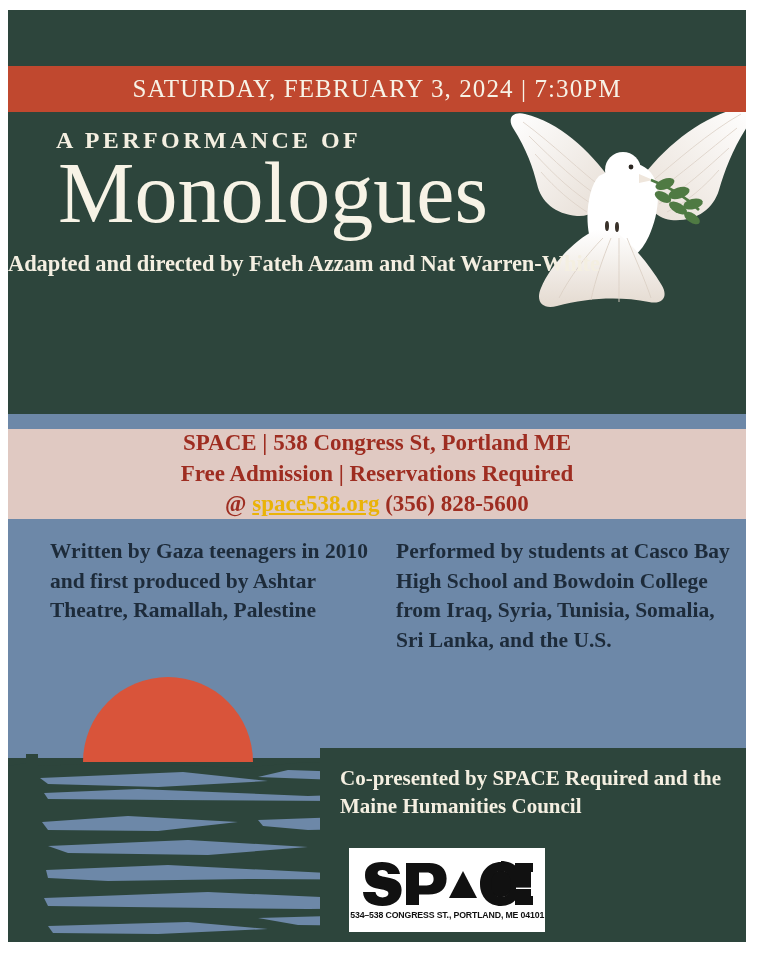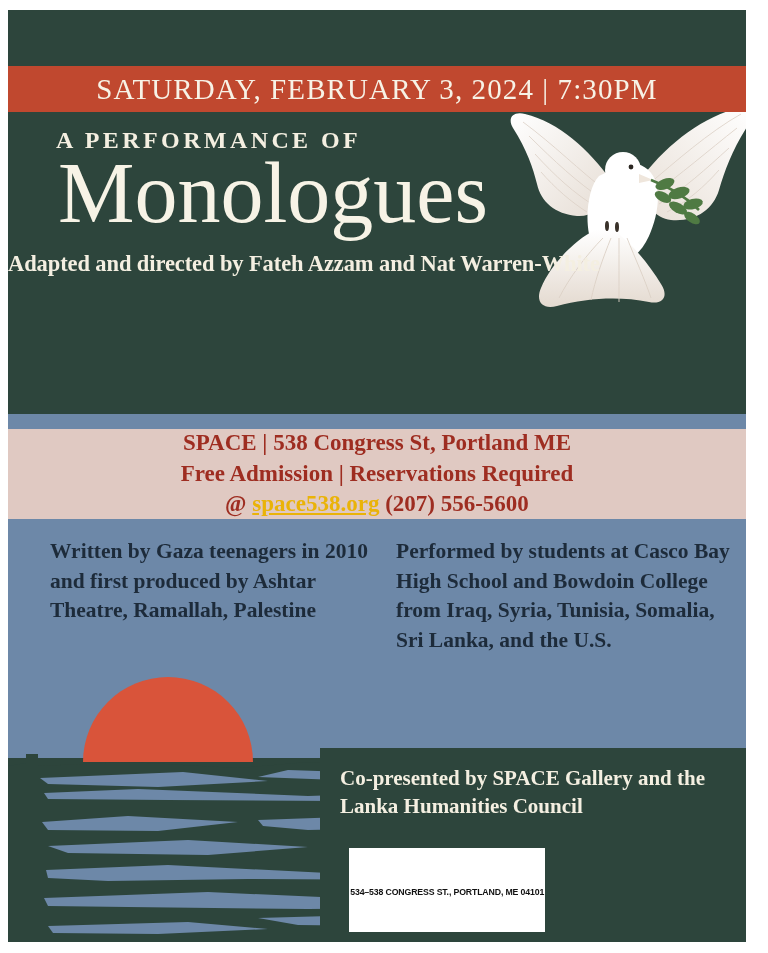--- a/index.html
+++ b/index.html
@@ -45,21 +45,21 @@
     width: 100%;
     height: 46px;
     background: #c0482f;
     z-index: 8;
     display: flex;
     align-items: center;
     justify-content: center;
   }
   #date-banner-text {
     color: #f7f2e6;
-    font-size: 29px;
+    font-size: 25px;
     letter-spacing: 1.1px;
     font-weight: 400;
     white-space: nowrap;
     font-family: "Liberation Serif", "DejaVu Serif", serif;
   }
 
   
   #dove-wrap {
     position: absolute;
     left: 495px;
@@ -177,21 +177,21 @@
   
   #logo-space {
     position: absolute;
     left: 341px;
     top: 838px;
     width: 196px;
     height: 84px;
     background: #ffffff;
     z-index: 7;
     display: flex;
-    flex-direction: row;
+    flex-direction: column;
     align-items: center;
     justify-content: center;
   }
   #logo-space-mark { width: 176px; height: 46px; display: block; }
   #logo-space-addr {
     margin-top: 3px;
     color: #111111;
     font-size: 9.3px;
     font-weight: bold;
     letter-spacing: -0.15px;
@@ -328,28 +328,28 @@
 
   <div id="headline">
     <div id="eyebrow">A PERFORMANCE OF</div>
     <div id="title-line-2">Monologues</div>
     <div id="byline">Adapted and directed by Fateh Azzam and Nat Warren-White</div>
   </div>
 
   <div id="venue">
     <div class="venue-line">SPACE | 538 Congress St, Portland ME</div>
     <div class="venue-line">Free Admission | Reservations Required</div>
-    <div class="venue-line"><span>@ </span><span id="venue-link">space538.org</span><span>  (207) 556-5600</span></div>
+    <div class="venue-line"><span>@ </span><span id="venue-link">space538.org</span><span>  (356) 828-5600</span></div>
   </div>
 
   <div id="col-left">Written by Gaza teenagers in 2010 and first produced by Ashtar Theatre, Ramallah, Palestine</div>
   <div id="col-right">Performed by students at Casco Bay High School and Bowdoin College from Iraq, Syria, Tunisia, Somalia, Sri Lanka, and the U.S.</div>
 
   <div id="footer-panel"></div>
-  <div id="footer-credit">Co-presented by SPACE Gallery and the Lanka Humanities Council</div>
+  <div id="footer-credit">Co-presented by SPACE Required and the Maine Humanities Council</div>
 
   <div id="logo-space">
     <svg id="logo-space-mark" viewBox="0 0 176 46" xmlns="http://www.w3.org/2000/svg">
       <g fill="#111111">
 
         <path d="M6 14 C6 5 13 1 23 1 C33 1 40 5 41 13 L29 13 C28.4 10 26.4 9 23.2 9
                  C20.4 9 18.6 10 18.6 12 C18.6 14 20.4 14.8 25 15.8 L31 17
                  C38.4 18.6 42.6 22 42.6 29 C42.6 39 35 45 23.4 45
                  C12 45 4.4 40 4 31 L16.4 31 C17 34.6 19.4 36.4 23.6 36.4
                  C27 36.4 29.4 35 29.4 32.6 C29.4 30.4 27.6 29.6 23 28.6

